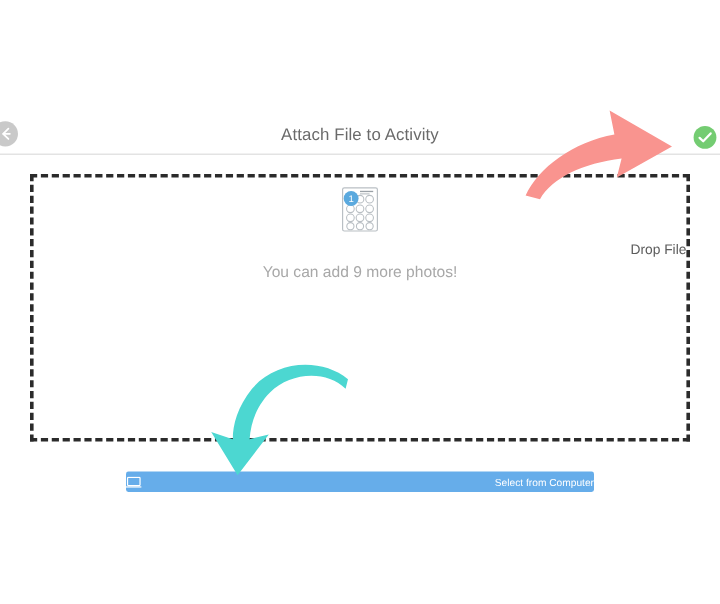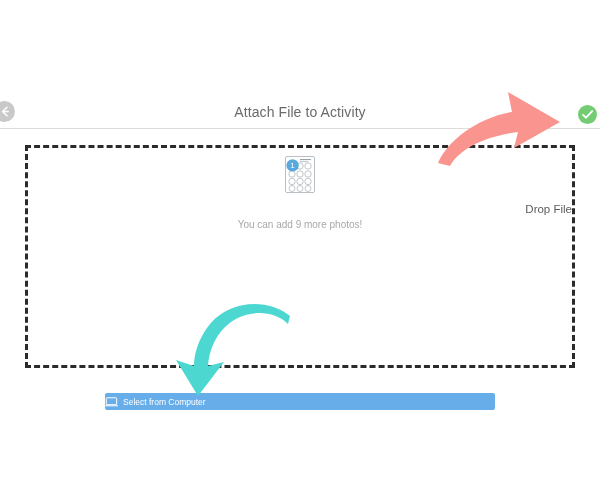--- a/index.html
+++ b/index.html
@@ -90,21 +90,21 @@
   #grid-icon svg { display: block; }
 
   #drop-title {
     margin-top: 7px;
     font-size: 11.5px;
     color: #5c5c5c;
     text-align: right;
   }
   #drop-subtitle {
     margin-top: 4px;
-    font-size: 10px;
+    font-size: 13px;
     color: #a8a8a8;
   }
 
   
   #actions {
     position: absolute;
     left: 105px;
     top: 393px;
     width: 390px;
     height: 17px;
@@ -114,21 +114,21 @@
   .action-btn {
     flex: 1 1 0;
     background: #66adea;
     border: none;
     border-radius: 2px;
     color: #ffffff;
     font-size: 8.5px;
     font-family: "Liberation Sans", sans-serif;
     display: flex;
     align-items: center;
-    justify-content: flex-start;
+    justify-content: space-between;
     gap: 5px;
     padding: 0;
     cursor: pointer;
   }
   .action-btn .btn-icon { display: flex; align-items: center; }
   .action-btn .btn-icon svg { display: block; }
 
   
   #arrow-pink, #arrow-cyan {
     position: absolute;

